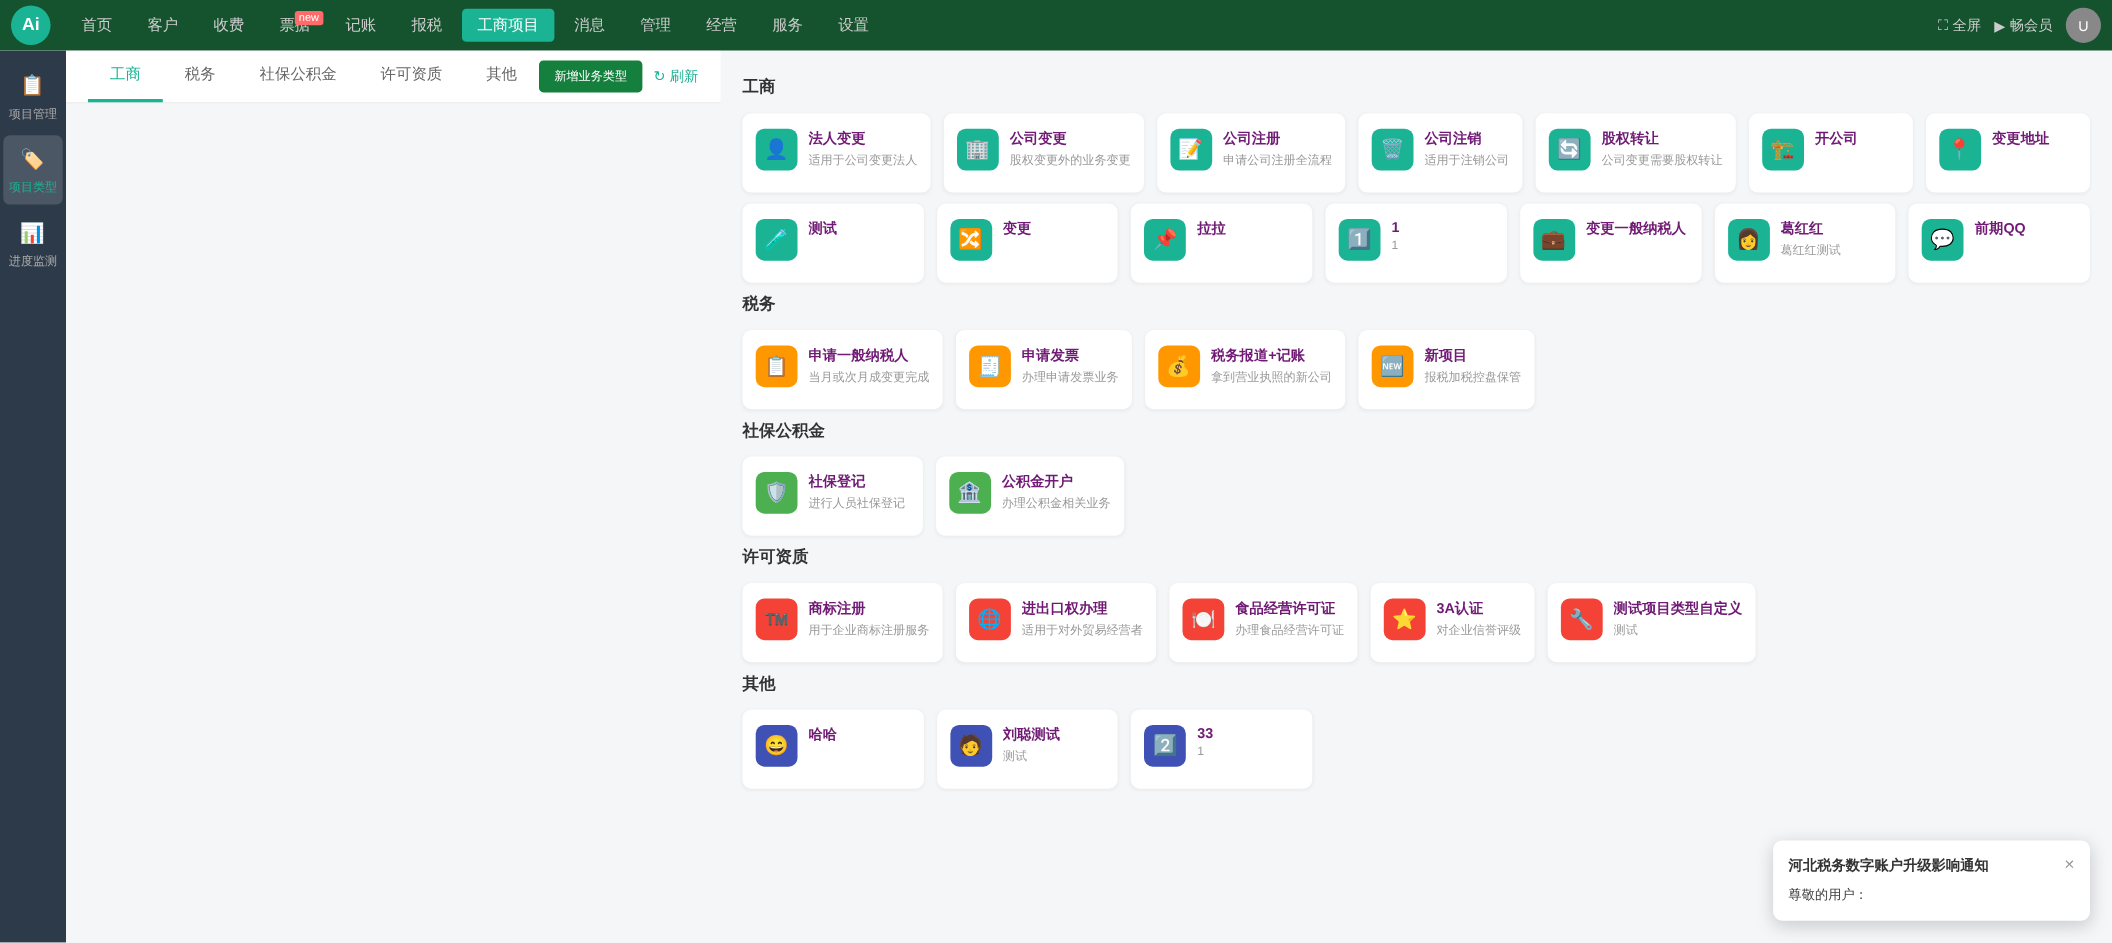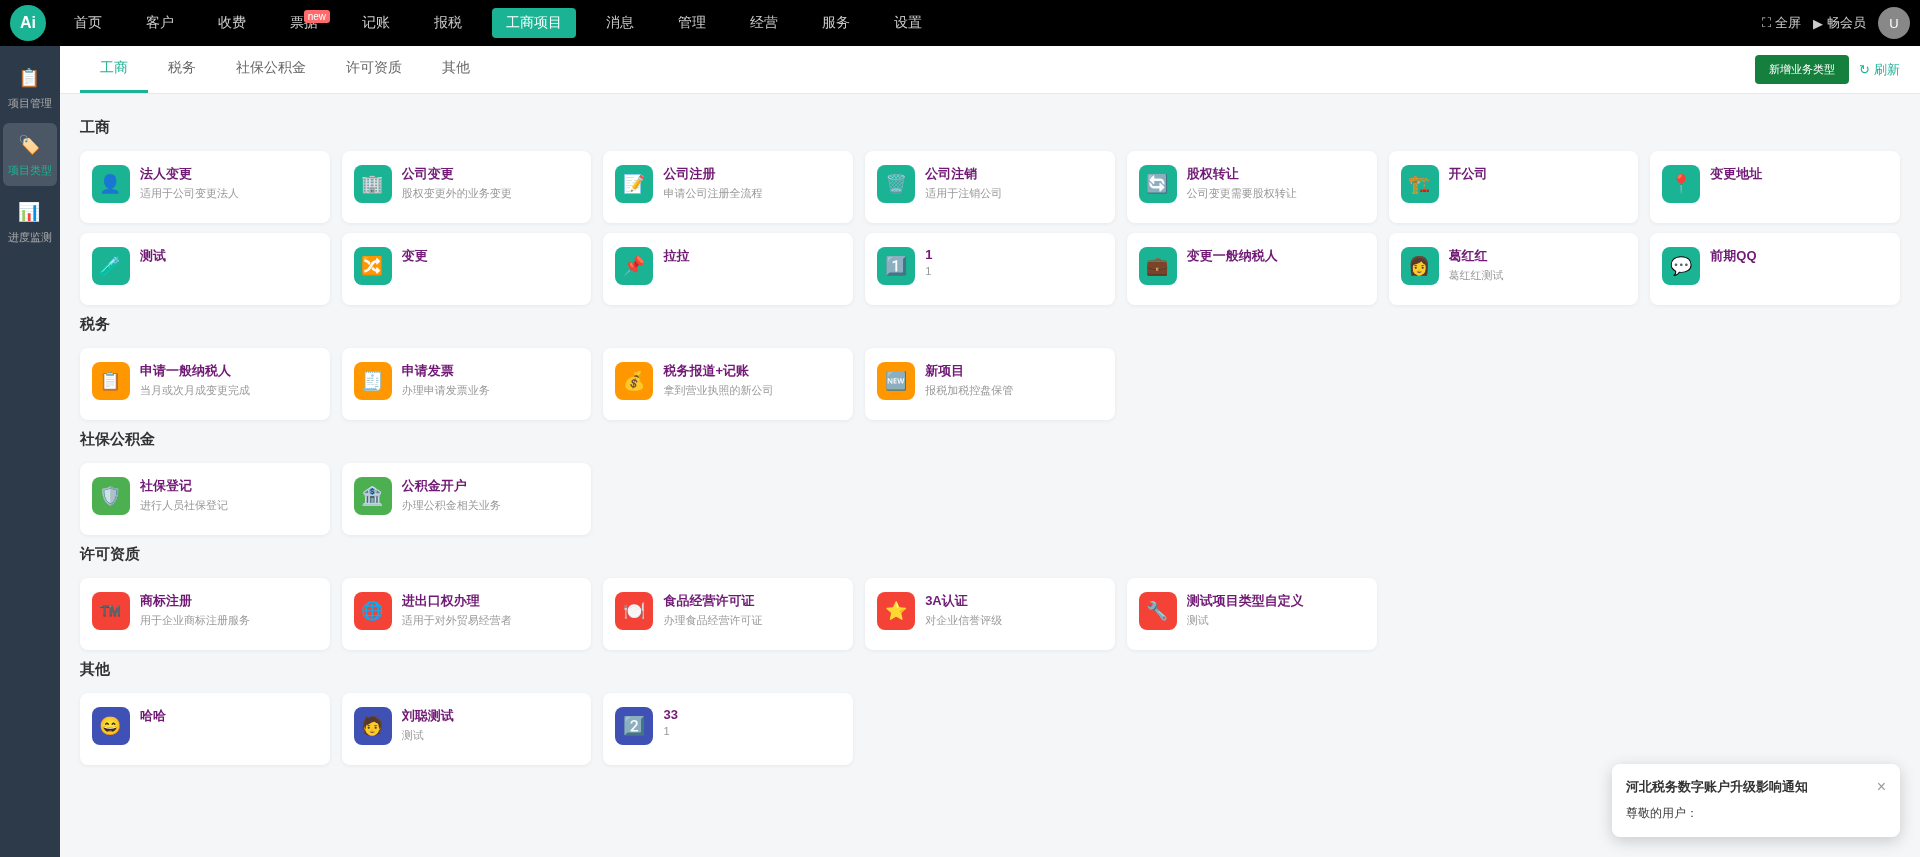--- a/index.html
+++ b/index.html
@@ -1,20 +1,20 @@
 <!DOCTYPE html>
 <html><head>
   <meta charset="utf-8">
   <style>
     * { box-sizing: border-box; margin: 0; padding: 0; }
     body { font-family: 'Microsoft YaHei', sans-serif; background: #f0f2f5; font-size: 14px; color: #333; display: flex; flex-direction: column; height: 100vh; overflow: hidden; }
 
     
     .top-nav {
-      background: #000000;
+      background: #14532d;
       height: 46px;
       display: flex;
       align-items: center;
       padding: 0 10px;
       flex-shrink: 0;
     }
     .top-nav-logo {
       width: 36px;
       height: 36px;
       background: #1ab394;
@@ -25,21 +25,21 @@
       color: white;
       font-size: 16px;
       font-weight: bold;
       margin-right: 14px;
       flex-shrink: 0;
     }
     .top-nav-items {
       display: flex;
       align-items: center;
       flex: 1;
-      gap: 16px;
+      gap: 4px;
     }
     .nav-item {
       color: #ccc;
       padding: 6px 14px;
       border-radius: 4px;
       cursor: pointer;
       font-size: 14px;
       white-space: nowrap;
       position: relative;
     }
@@ -111,21 +111,21 @@
       display: flex;
       align-items: center;
       justify-content: center;
       font-size: 18px;
     }
 
     
     .content-area {
       flex: 1;
       display: flex;
-      flex-direction: column;
+      flex-direction: row;
       overflow: hidden;
       background: #f5f6f8;
     }
 
     
     .tab-bar {
       background: #fff;
       padding: 0 20px;
       display: flex;
       align-items: center;

